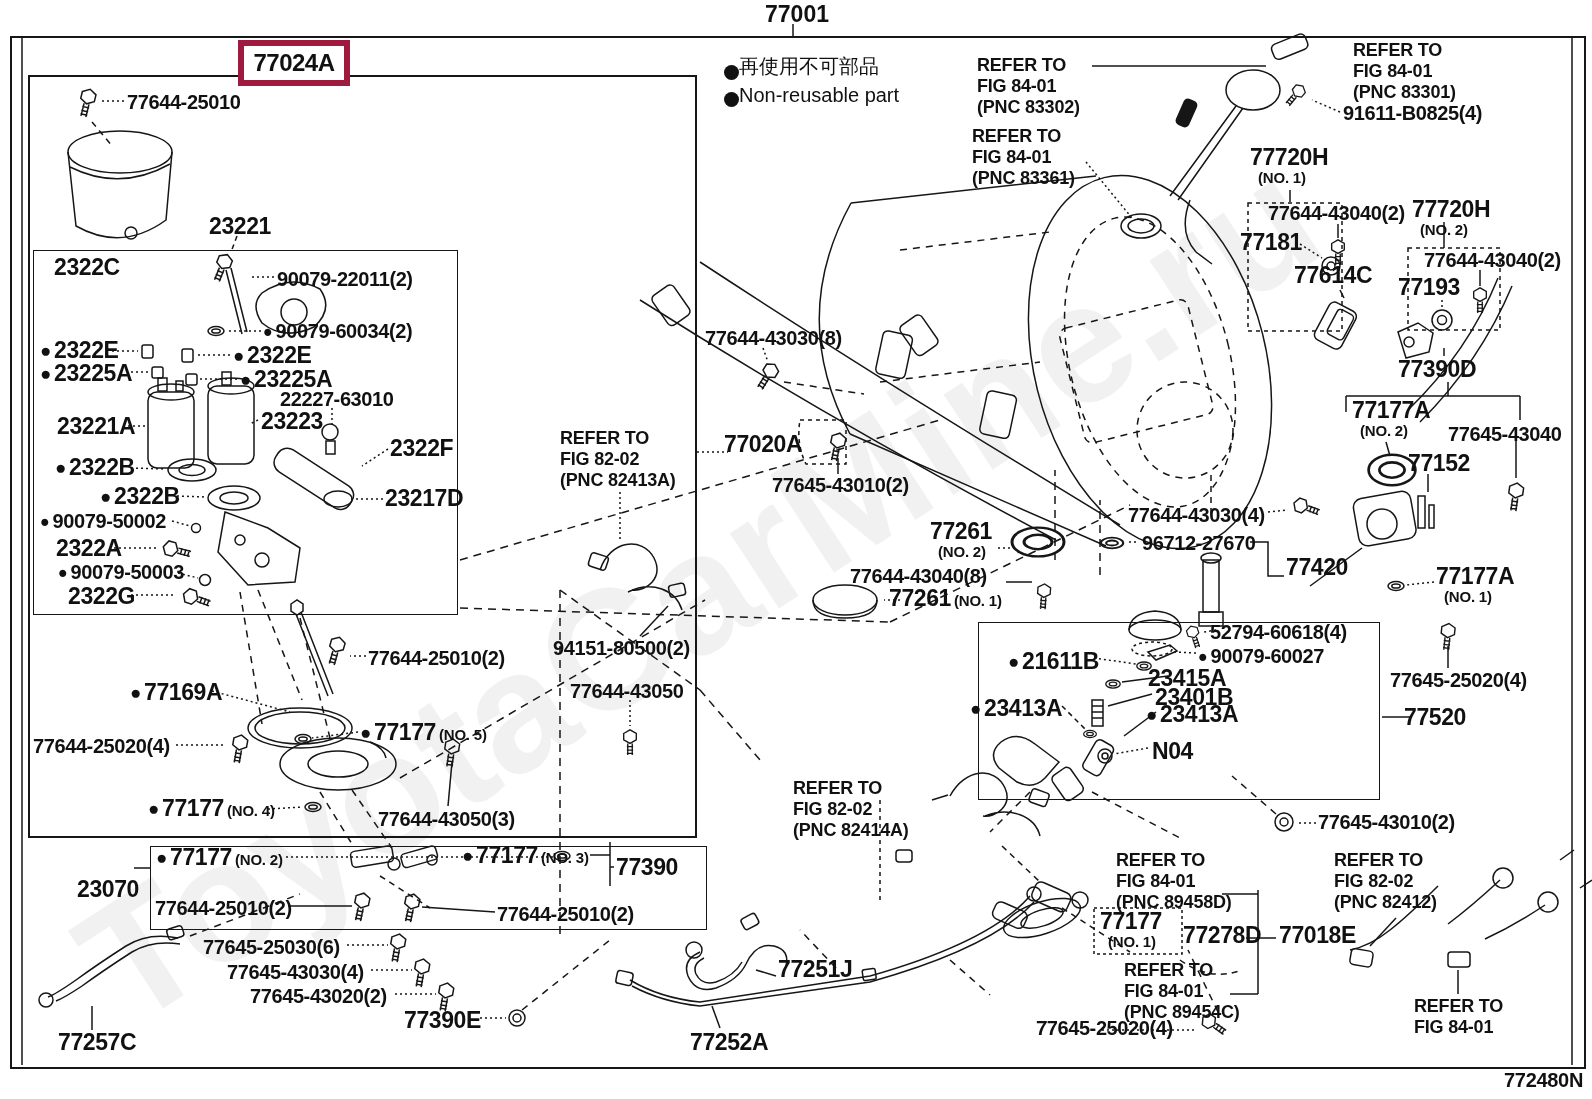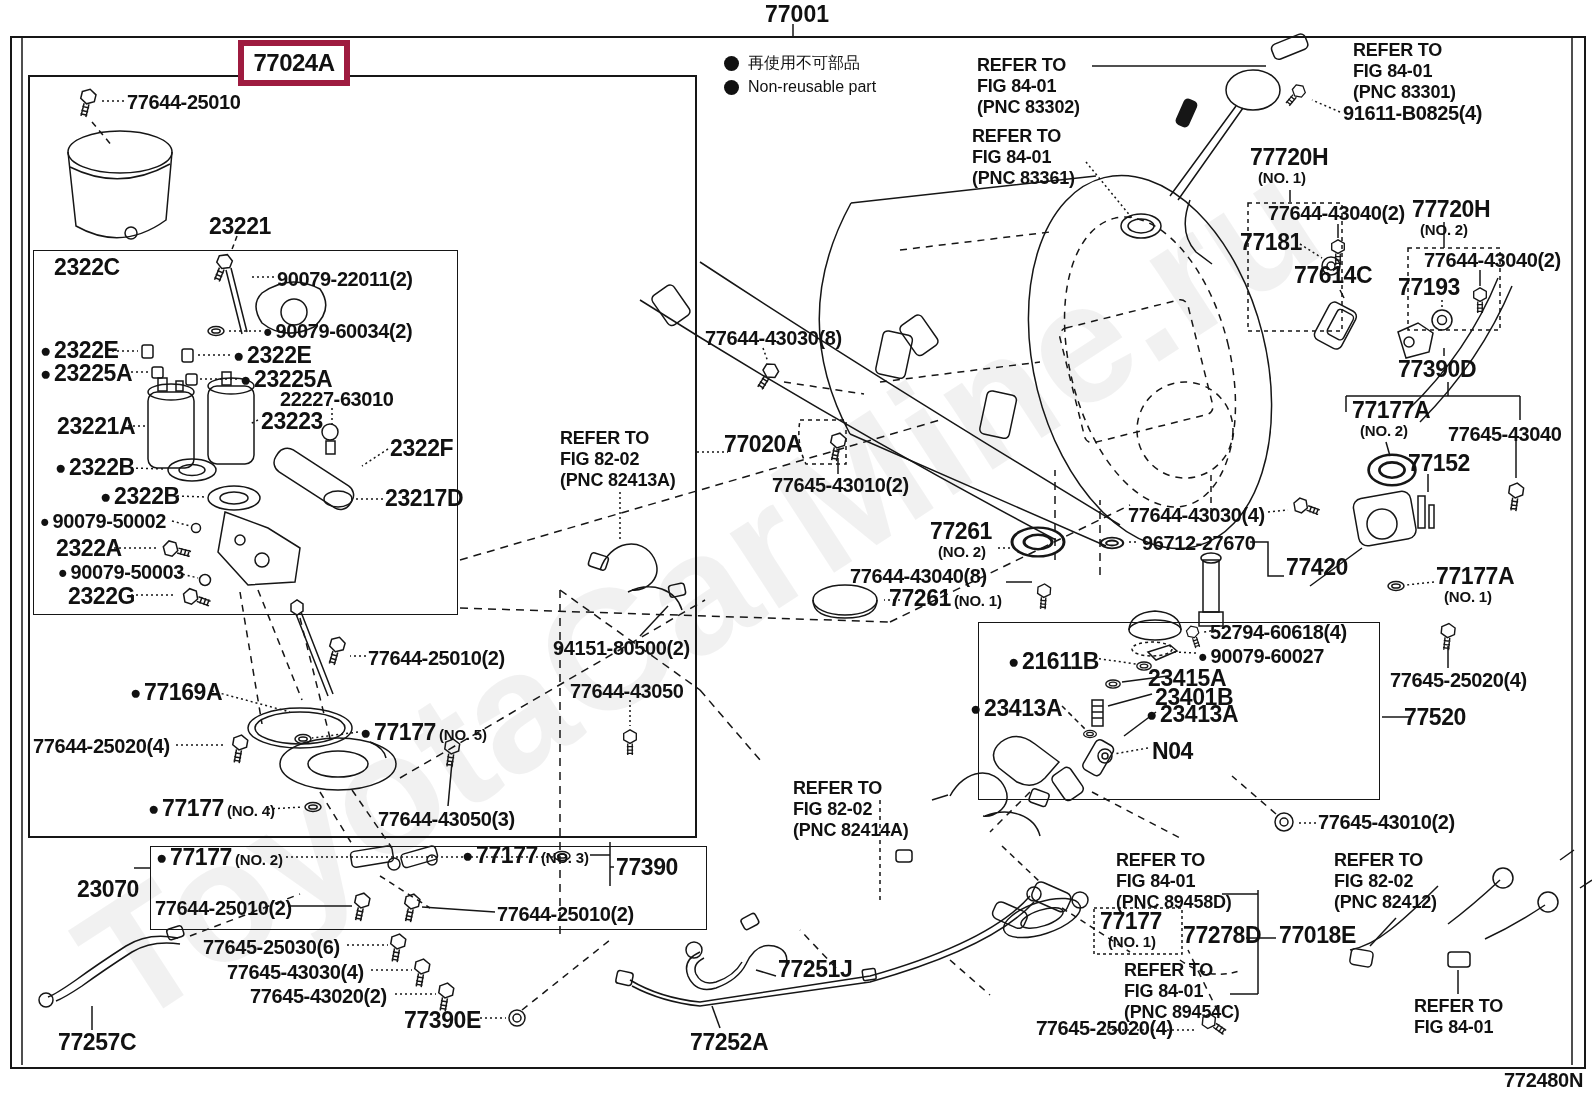--- a/index.html
+++ b/index.html
@@ -14,21 +14,21 @@
   .lbl .blt{font-size:0.82em;margin-right:3px;vertical-align:1px;}
   .lbl .sub{font-size:15px;margin-left:3px;letter-spacing:-0.2px;}
   .lbl .sub.sb{display:block;margin-left:8px;margin-top:1px;}
   .lbl.refer{font-size:18px;line-height:21px;white-space:pre-line;letter-spacing:-0.2px;}
   .hl{position:absolute;left:238px;top:40px;width:100px;height:34px;z-index:5;
       border:6px solid #9e1b3f;background:#fff;display:flex;align-items:center;justify-content:center;
       font-weight:700;font-size:24px;letter-spacing:-0.5px;}
   .title{position:absolute;left:742px;top:1px;width:110px;text-align:center;z-index:5;
          font-weight:700;font-size:23px;}
   .legend{position:absolute;left:724px;top:53px;z-index:4;}
-  .legend .row{display:flex;align-items:center;gap:9px;font-size:16px;margin-bottom:4px;}
+  .legend .row{display:flex;align-items:flex-end;font-size:20px;margin-bottom:4px;}
   .legend .dot{width:15px;height:15px;border-radius:50%;background:#111;flex:0 0 auto;}
   .footer{position:absolute;left:18px;top:1071px;z-index:5;font-family:"DejaVu Sans Mono",monospace;
           font-size:19px;letter-spacing:0.5px;}
   .figcode{position:absolute;left:1504px;top:1069px;z-index:5;font-weight:700;font-size:20px;letter-spacing:-0.3px;}
   .wm{position:absolute;left:0;top:0;z-index:0;pointer-events:none;}
 </style>
 </head>
 <body>
 
 <div class="stage">

